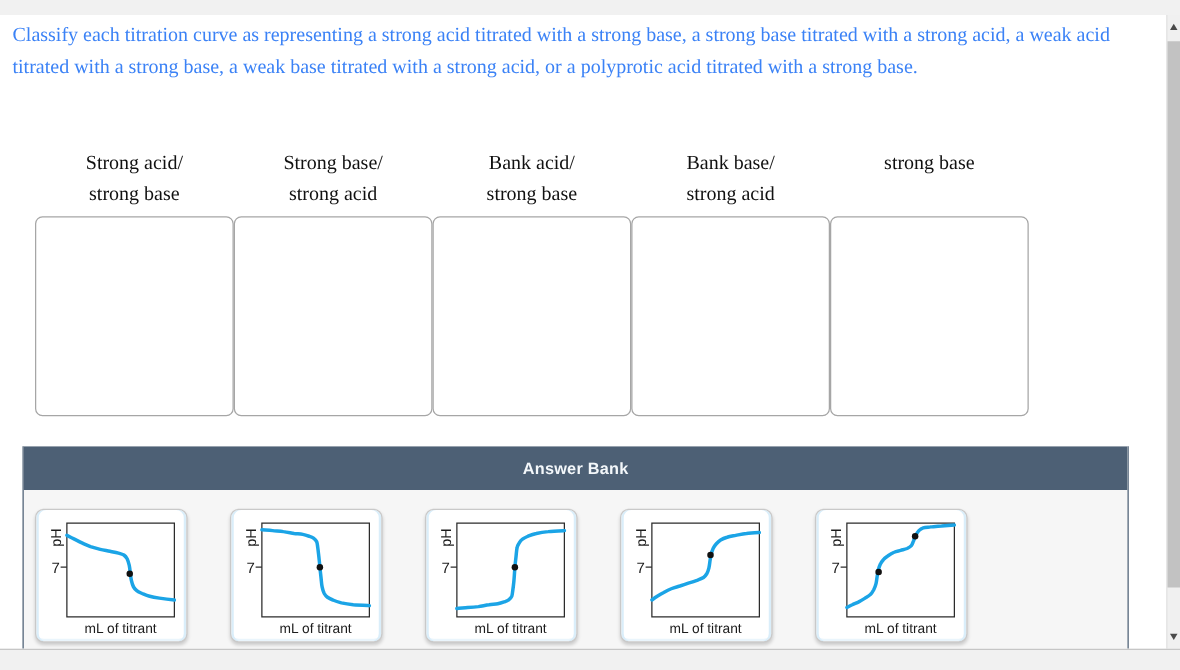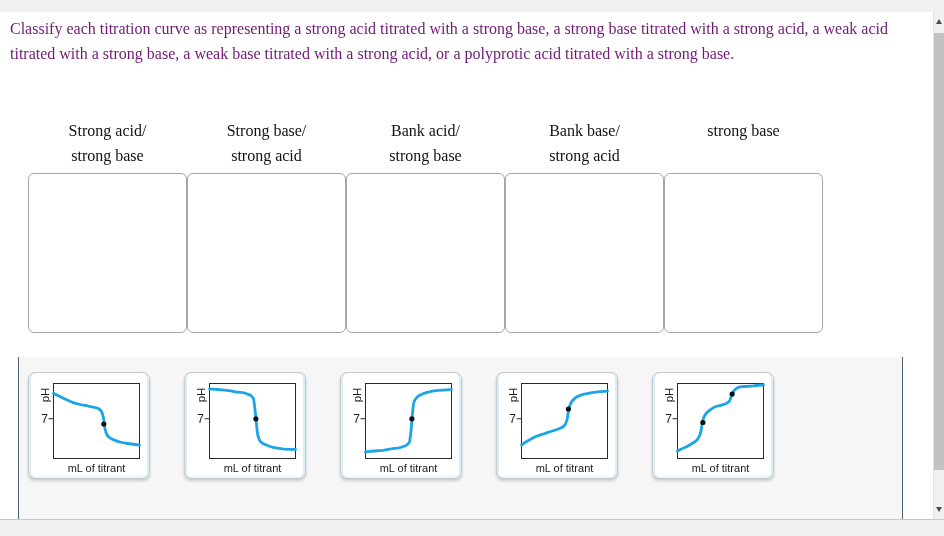--- a/index.html
+++ b/index.html
@@ -7,21 +7,21 @@
     width:944px;height:536px;position:relative;overflow:hidden;
     background:#f1f1f1;font-family:"Liberation Sans",sans-serif;
   }
   .content{
     position:absolute;left:0;top:12px;width:933px;height:507px;
     background:#ffffff;
   }
   .instructions{
     position:absolute;left:10px;top:4px;width:898px;
     font-family:"Liberation Serif",serif;font-size:16px;line-height:25px;
-    color:#701a75;
+    color:#3b82f6;
   }
   .bins-row{
     position:absolute;left:28px;top:106px;display:flex;
   }
   .bin{width:159px;display:flex;flex-direction:column;align-items:center;}
   .bin-label{
     height:55px;text-align:center;
     font-family:"Liberation Serif",serif;font-size:16px;line-height:25px;color:#111;
   }
   .bin-label span{display:block;}
@@ -105,20 +105,23 @@
     </div>
     <div class="bin">
       <div class="bin-label">
         <span>strong base</span>
       </div>
       <div class="bin-box"></div>
     </div>
   </div>
 
   <div class="answer-bank">
+    <div class="ab-header">
+      <span class="ab-title">Answer Bank</span>
+    </div>
     <div class="ab-body">
 
       <div class="curve-card">
         <svg width="120" height="105" viewBox="0 0 120 105">
           <rect class="plot-box" x="24.5" y="10.5" width="86" height="75"></rect>
           <line class="tick-line" x1="19.5" y1="45.75" x2="24.5" y2="45.75"></line>
           <text class="axis-text" x="15.5" y="50" text-anchor="middle" font-size="12">7</text>
           <text class="axis-text" transform="translate(16,22) rotate(-90)" text-anchor="middle" y="4" font-size="11.5">pH</text>
           <path class="curve" d="M24.5,20.3 C25.5,20.8 28.5,22.3 30.5,23.3 C32.5,24.3 34.4,25.3 36.5,26.3 C38.7,27.3 41,28.4 43.4,29.3 C45.9,30.1 48.6,30.9 51.2,31.5 C53.7,32.1 56.5,32.5 58.9,33 C61.3,33.5 63.9,34 65.8,34.5 C67.6,35 68.9,35.3 70.1,36 C71.2,36.8 71.9,37.6 72.7,39 C73.4,40.4 73.9,42.4 74.4,44.3 C74.8,46.1 75,48.3 75.2,50.3 C75.5,52.3 75.7,54.4 76.1,56.3 C76.5,58.1 77.1,60.1 77.8,61.5 C78.5,62.9 79.3,63.6 80.4,64.5 C81.5,65.4 83,66 84.7,66.8 C86.4,67.5 88.4,68.4 90.7,69 C93,69.6 95.2,70 98.5,70.5 C101.8,71 108.5,71.8 110.5,72" stroke="#1ba4e6"></path>
           <text class="axis-text" x="67.5" y="98.5" text-anchor="middle" font-size="11">mL of titrant</text>

